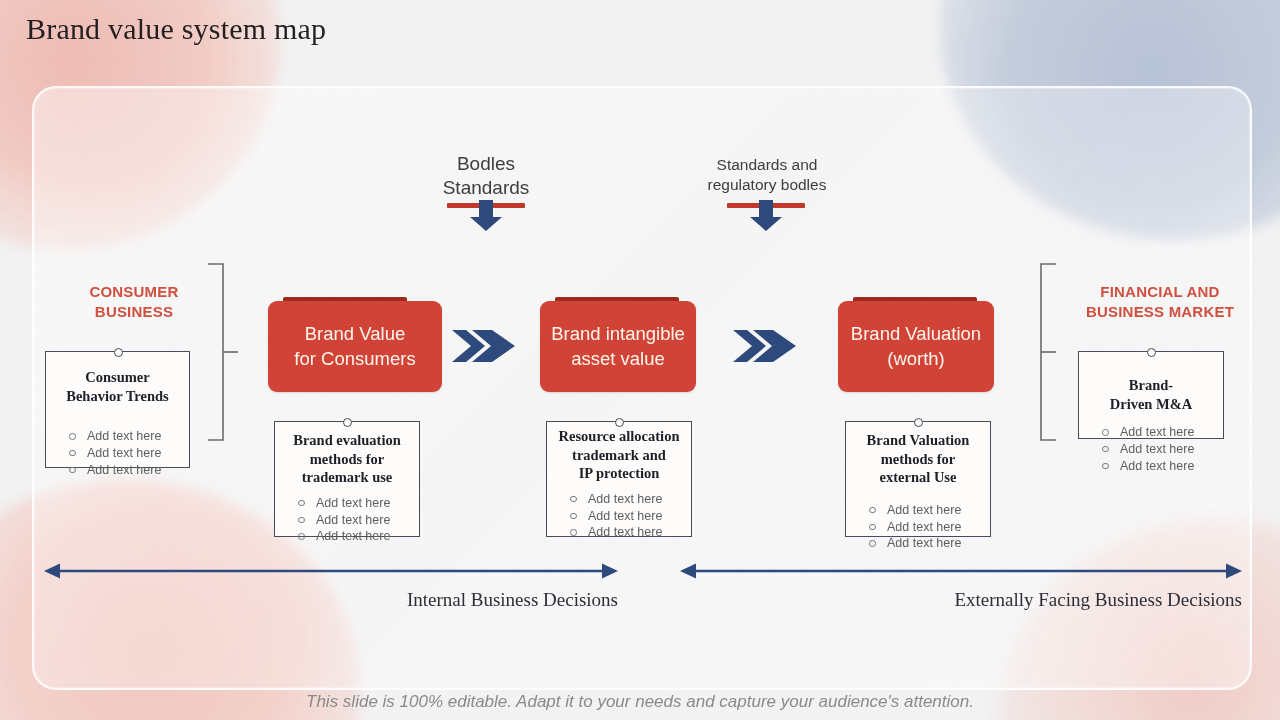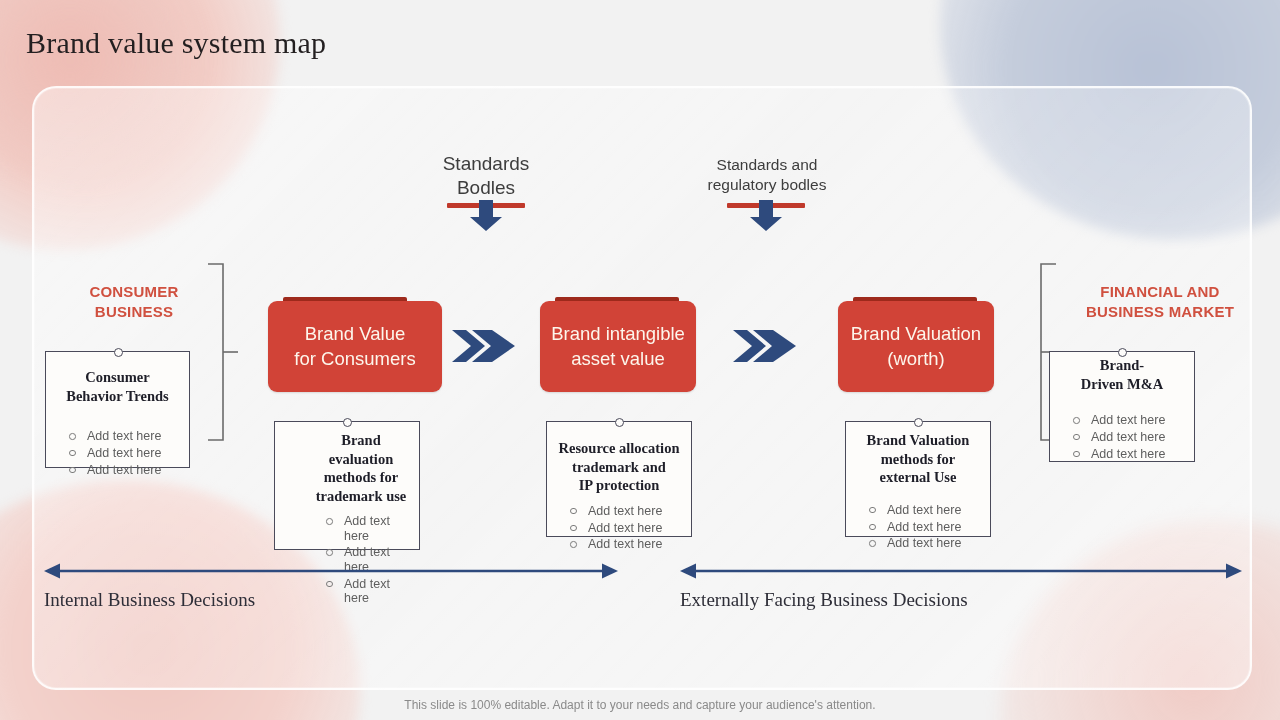--- a/index.html
+++ b/index.html
@@ -34,21 +34,21 @@
     filter:blur(6px);
   }
   .blob-br{
     right:-150px;bottom:-200px;width:430px;height:400px;
     background:radial-gradient(circle at 45% 40%, #f0cbc5 0%, rgba(241,211,205,0.5) 48%, rgba(242,242,242,0) 76%);
     filter:blur(8px);
   }
 
   
   #title{
-    position:absolute;left:26px;top:26px;
+    position:absolute;left:26px;top:12px;
     font-family:"Liberation Serif", serif;
     font-size:30px;color:#231f20;letter-spacing:0.2px;
     white-space:nowrap;
   }
 
   
   #panel{
     position:absolute;left:32px;top:86px;width:1216px;height:600px;
     border-radius:24px;
     border:2px solid rgba(255,255,255,0.85);
@@ -123,51 +123,51 @@
     width:7px;height:7px;border-radius:50%;
     background:#fdfcfa;border:1px solid #4a4a5a;
   }
 
   
   .bracket{position:absolute;}
 
   
   .dblarrow{position:absolute;}
   .botcap{
-    position:absolute;text-align:left;
+    position:absolute;text-align:right;
     font-family:"Liberation Serif", serif;
     font-size:19px;color:#2e2e38;
   }
 
   
   #footer{
     position:absolute;left:0;right:0;bottom:8px;text-align:center;
-    font-size:12px;color:#8a8a8a;
+    font-size:17px;color:#8a8a8a;font-style:italic;
   }
 </style>
 </head>
 <body>
 
 <div id="bg">
   <div class="blob blob-tl"></div>
   <div class="blob blob-tl2"></div>
   <div class="blob blob-tr"></div>
   <div class="blob blob-bl"></div>
   <div class="blob blob-br"></div>
 </div>
 
 <div id="title">Brand value system map</div>
 
 <div id="panel"></div>
 
 <div id="stage">
 
   <div class="std" style="left:406px;top:152px;width:160px;">
+    <div class="t1">Bodles</div>
     <div class="t1">Standards</div>
-    <div class="t1">Bodles</div>
   </div>
   <div class="std-bar" style="left:447px;top:203px;width:78px;"></div>
   <svg class="std-arrow" style="left:468px;top:200px;" width="36" height="32" viewBox="0 0 36 32">
     <path d="M11,0 L25,0 L25,17 L34,17 L18,31 L2,17 L11,17 Z" fill="#2e4a7d"></path>
   </svg>
 
   <div class="std" style="left:686px;top:155px;width:162px;">
     <div class="t2">Standards and</div>
     <div class="t2">regulatory bodles</div>
   </div>
@@ -230,33 +230,33 @@
     <div class="node"></div>
     <div class="hd">Consumer</div>
     <div class="hd" style="margin-bottom:24px;">Behavior Trends</div>
     <ul>
       <li>Add text here</li>
       <li>Add text here</li>
       <li>Add text here</li>
     </ul>
   </div>
 
-  <div class="card" style="left:274px;top:421px;width:146px;height:129px;padding-top:9px;padding-left:28px;">
+  <div class="card" style="left:274px;top:421px;width:146px;height:116px;padding-top:9px;">
     <div class="node"></div>
     <div class="hd">Brand evaluation</div>
     <div class="hd">methods for</div>
     <div class="hd" style="margin-bottom:5px;">trademark use</div>
     <ul>
       <li>Add text here</li>
       <li>Add text here</li>
       <li>Add text here</li>
     </ul>
   </div>
 
-  <div class="card" style="left:546px;top:421px;width:146px;height:116px;padding-top:17px;">
+  <div class="card" style="left:546px;top:421px;width:146px;height:116px;padding-top:5px;">
     <div class="node"></div>
     <div class="hd">Resource allocation</div>
     <div class="hd">trademark and</div>
     <div class="hd" style="margin-bottom:5px;">IP protection</div>
     <ul>
       <li>Add text here</li>
       <li>Add text here</li>
       <li>Add text here</li>
     </ul>
   </div>
@@ -266,24 +266,24 @@
     <div class="hd">Brand Valuation</div>
     <div class="hd">methods for</div>
     <div class="hd" style="margin-bottom:16px;">external Use</div>
     <ul>
       <li>Add text here</li>
       <li>Add text here</li>
       <li>Add text here</li>
     </ul>
   </div>
 
-  <div class="card" style="left:1049px;top:351px;width:146px;height:111px;padding-top:4px;">
+  <div class="card" style="left:1078px;top:351px;width:146px;height:88px;padding-top:24px;">
     <div class="node"></div>
     <div class="hd">Brand-</div>
-    <div class="hd" style="margin-bottom:20px;">Driven M&amp;A</div>
+    <div class="hd" style="margin-bottom:12px;">Driven M&amp;A</div>
     <ul>
       <li>Add text here</li>
       <li>Add text here</li>
       <li>Add text here</li>
     </ul>
   </div>
 
   <svg class="dblarrow" style="left:44px;top:561px;" width="574" height="20" viewBox="0 0 574 20">
     <path d="M0,10 L16,2.5 L16,17.5 Z" fill="#2e4a7d"></path>
     <path d="M574,10 L558,2.5 L558,17.5 Z" fill="#2e4a7d"></path>

